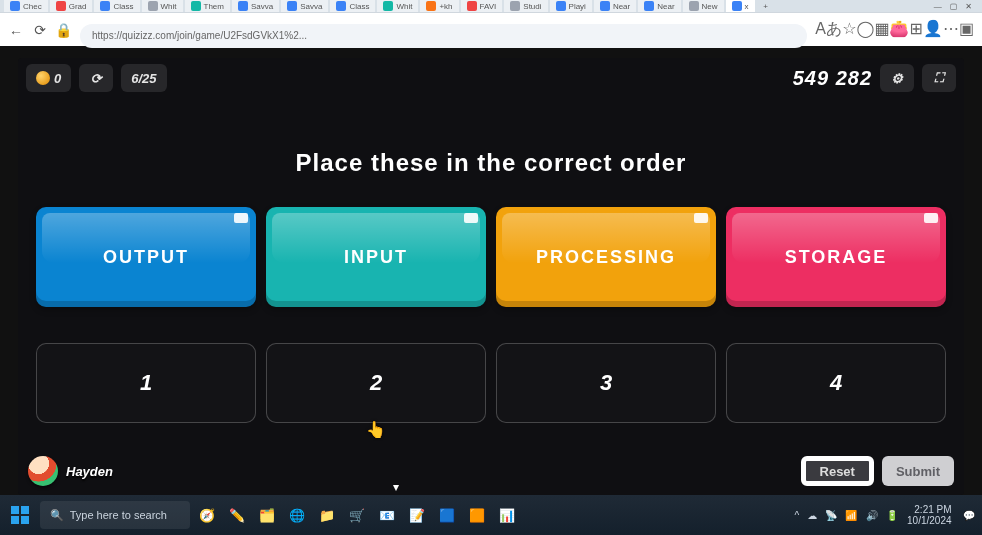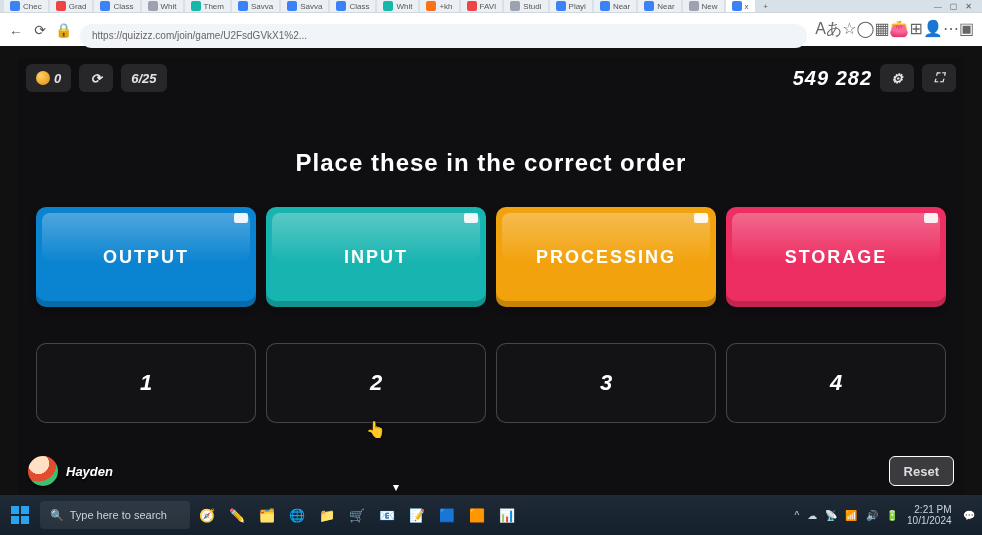--- a/index.html
+++ b/index.html
@@ -45,21 +45,21 @@
 
   .slots { display: flex; gap: 10px; margin: 36px 18px 0 18px; }
   .slot { flex: 1; height: 80px; border: 1px solid rgba(255,255,255,0.22); border-radius: 10px; display: flex; align-items: center; justify-content: center; color: #fff; font-weight: 700; font-size: 22px; font-style: italic; background: rgba(255,255,255,0.02); }
   .cursor { position: absolute; left: 348px; top: 362px; color: #fff; font-size: 16px; pointer-events: none; text-shadow: 0 0 3px #000; }
   .caret { position: absolute; left: 375px; top: 422px; color: #fff; font-size: 12px; }
 
   .app-bottom { position: absolute; bottom: 6px; left: 10px; right: 10px; height: 36px; display: flex; align-items: center; gap: 8px; }
   .avatar { width: 30px; height: 30px; border-radius: 50%; background: radial-gradient(circle at 35% 25%, #ffe0c2 0 35%, #e24d2f 36% 60%, #38c172 61% 100%); box-shadow: 0 2px 3px rgba(0,0,0,.5); }
   .player { color: #fff; font-weight: 800; font-style: italic; font-size: 13px; text-shadow: 0 2px 2px #000; }
   .btn { height: 30px; padding: 0 14px; border-radius: 6px; font-weight: 700; font-size: 13px; display: flex; align-items: center; }
-  .btn.reset { background: #3a3a3f; color: #ddd; border: 1px solid #ffffff; }
+  .btn.reset { background: #3a3a3f; color: #ddd; border: 5px solid #ffffff; }
   .btn.submit { background: #cfcfd2; color: #606065; }
 
   
   .taskbar { position: absolute; bottom: 0; left: 0; right: 0; height: 40px; background: linear-gradient(#1f2a36, #14202c); display: flex; align-items: center; padding: 0 6px; gap: 6px; color: #e6edf3; font-size: 10px; }
   .start { width: 28px; height: 28px; display: grid; grid-template-columns: 1fr 1fr; grid-template-rows: 1fr 1fr; gap: 2px; padding: 5px; }
   .start span { background: #2aa3ef; }
   .search { display: flex; align-items: center; gap: 6px; background: rgba(255,255,255,0.08); border-radius: 4px; height: 28px; padding: 0 10px; width: 150px; color: #c9d3dd; font-size: 11px; }
   .tb-icons { display: flex; gap: 8px; align-items: center; }
   .tb-ico { width: 22px; height: 22px; border-radius: 4px; display: flex; align-items: center; justify-content: center; font-size: 13px; }
   .clock { margin-left: auto; text-align: right; line-height: 1.1; padding-right: 4px; }
@@ -207,20 +207,21 @@
   </div>
 
   <div class="cursor">👆</div>
   <div class="caret">▾</div>
 
   <div class="app-bottom">
     <div class="avatar"></div>
     <div class="player">Hayden</div>
     <div class="spacer"></div>
     <div class="btn reset">Reset</div>
+    <div class="btn submit">Submit</div>
   </div>
 </div>
 
 <div class="taskbar">
   <div class="start">
       <span></span>
       <span></span>
       <span></span>
       <span></span>
     </div>

